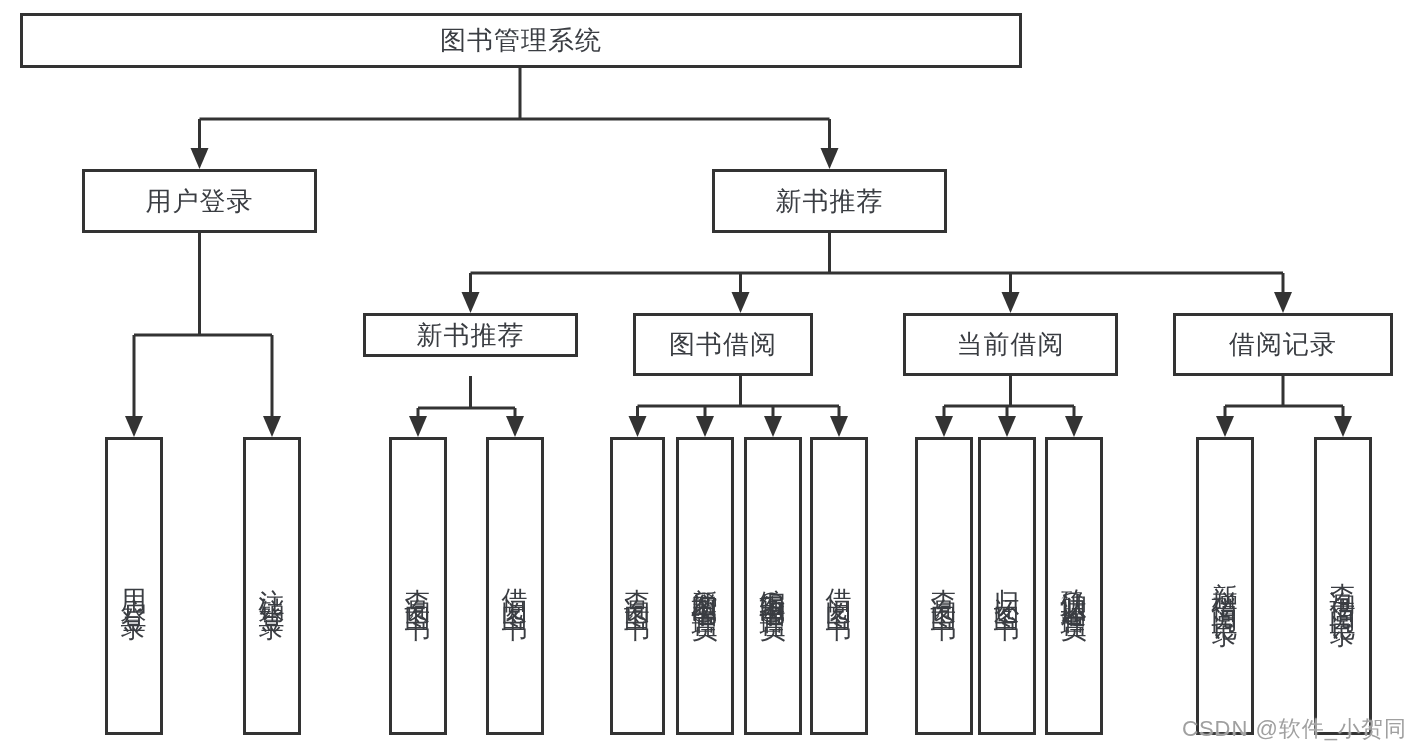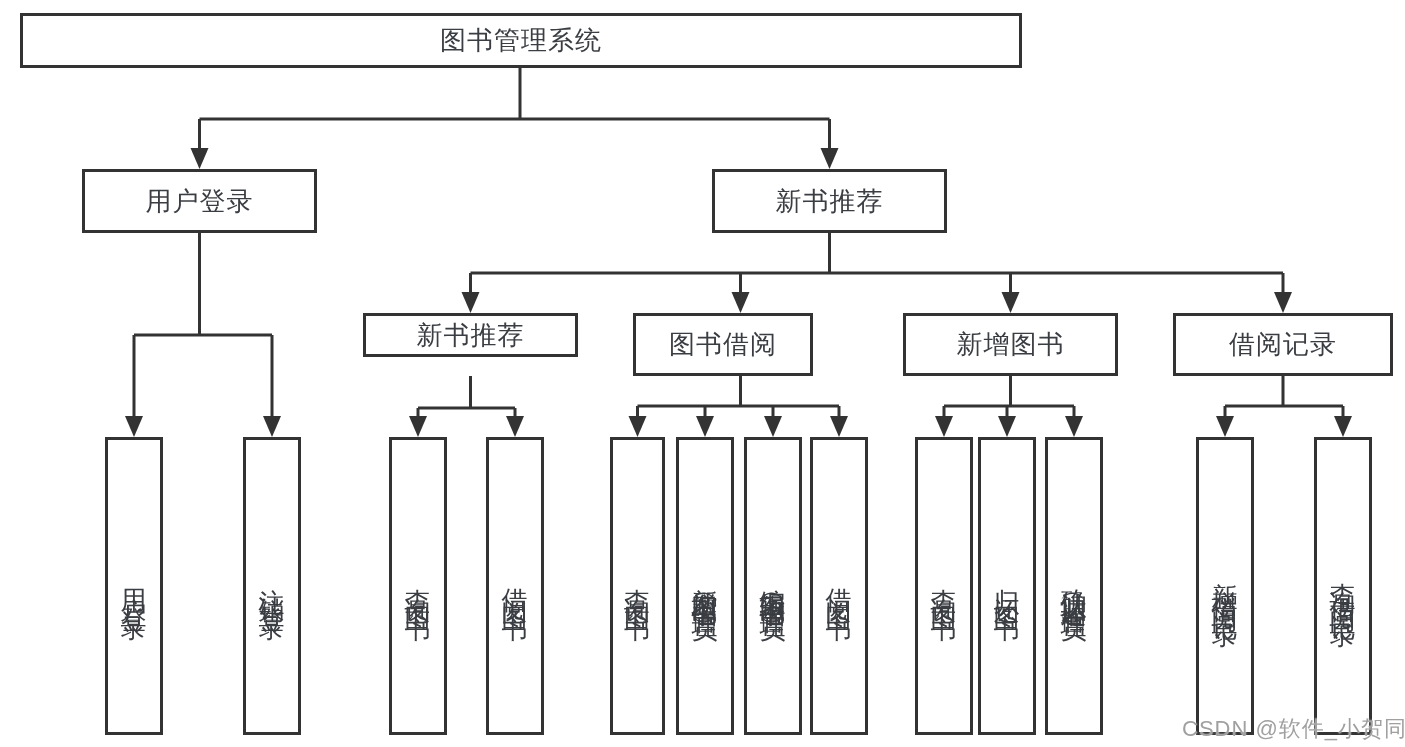--- a/index.html
+++ b/index.html
@@ -99,21 +99,21 @@
     <span>新书推荐</span>
   </div>
 
   <div class="box hbox" style="left:363px;top:313px;width:215px;height:44px">
     <span>新书推荐</span>
   </div>
   <div class="box hbox" style="left:633px;top:313px;width:180px;height:63px">
     <span>图书借阅</span>
   </div>
   <div class="box hbox" style="left:903px;top:313px;width:215px;height:63px">
-    <span>新增图书</span>
+    <span>当前借阅</span>
   </div>
   <div class="box hbox" style="left:1173px;top:313px;width:220px;height:63px">
     <span>借阅记录</span>
   </div>
 
   <div class="box vbox" style="left:105px;top:437px;width:58px;height:298px">
     <span>用户登录</span>
   </div>
   <div class="box vbox" style="left:243px;top:437px;width:58px;height:298px">
     <span>注销登录</span>

